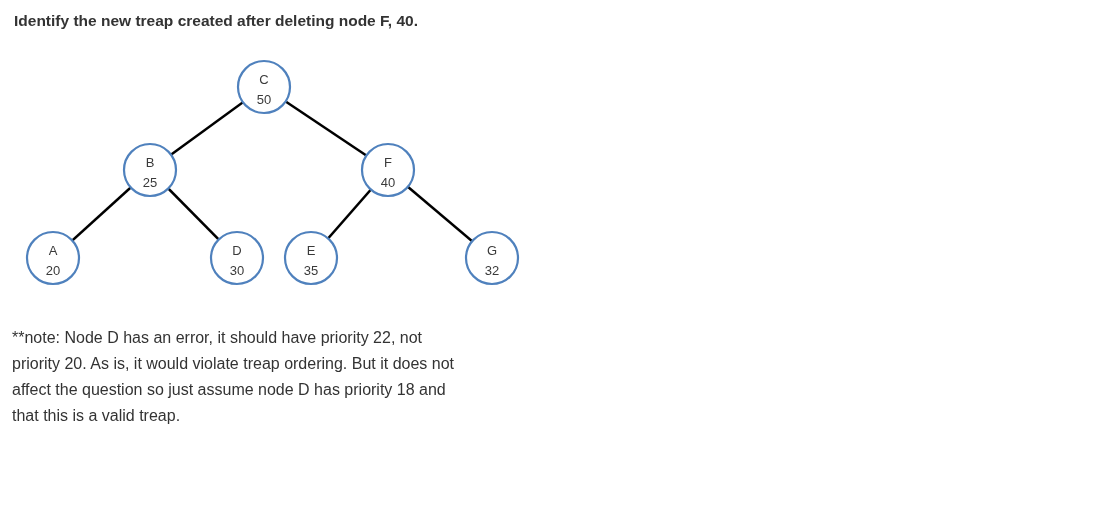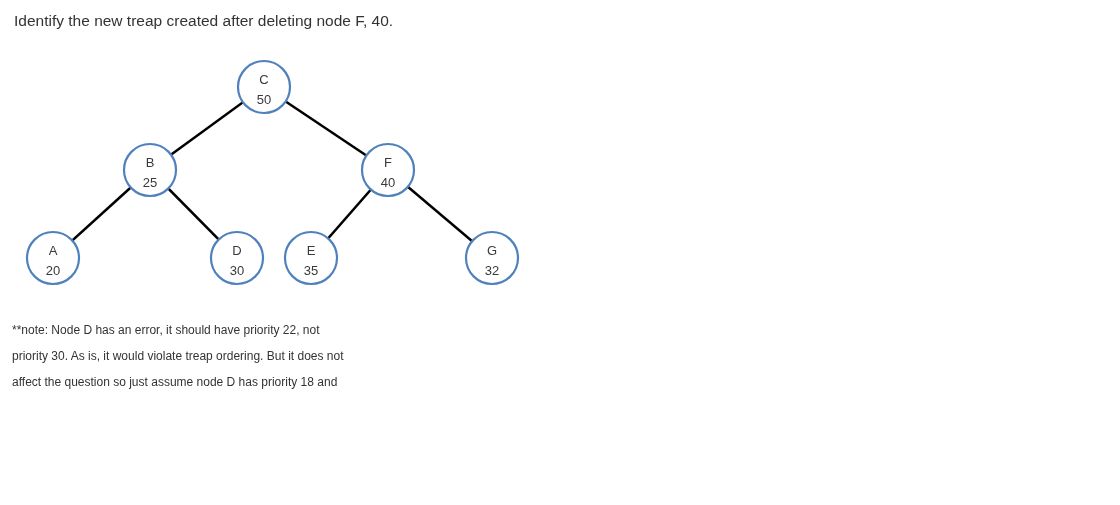--- a/index.html
+++ b/index.html
@@ -15,38 +15,39 @@
     overflow: hidden;
     font-family: "Liberation Sans", sans-serif;
   }
   .question {
     position: absolute;
     left: 14px;
     top: 12px;
     font-size: 15.5px;
     color: #333333;
     white-space: nowrap;
+    font-weight: bold;
   }
   .treap {
     position: absolute;
     left: 0;
     top: 0;
     width: 560px;
     height: 310px;
   }
   .treap text {
     font-family: "Liberation Sans", sans-serif;
     font-size: 13px;
     text-anchor: middle;
   }
   .note {
     position: absolute;
     left: 12px;
-    top: 317px;
-    font-size: 12px;
+    top: 325px;
+    font-size: 16px;
     line-height: 26px;
     color: #333333;
   }
   .note div {
     white-space: nowrap;
   }
 </style>
 </head>
 <body>
 
@@ -92,16 +93,17 @@
       </g>
       <g>
         <circle cx="492" cy="258" r="26" fill="#ffffff" stroke="#4f81bd" stroke-width="2.2"></circle>
         <text x="492" y="255" fill="#3a3a3a">G</text>
         <text x="492" y="275" fill="#3a3a3a">32</text>
       </g>
     </svg>
 
   <div class="note">
     <div>**note: Node D has an error, it should have priority 22, not</div>
-    <div>priority 30. As is, it would violate treap ordering. But it does not</div>
+    <div>priority 20. As is, it would violate treap ordering. But it does not</div>
     <div>affect the question so just assume node D has priority 18 and</div>
+    <div>that this is a valid treap.</div>
   </div>
 </div>
 
 </body></html>

